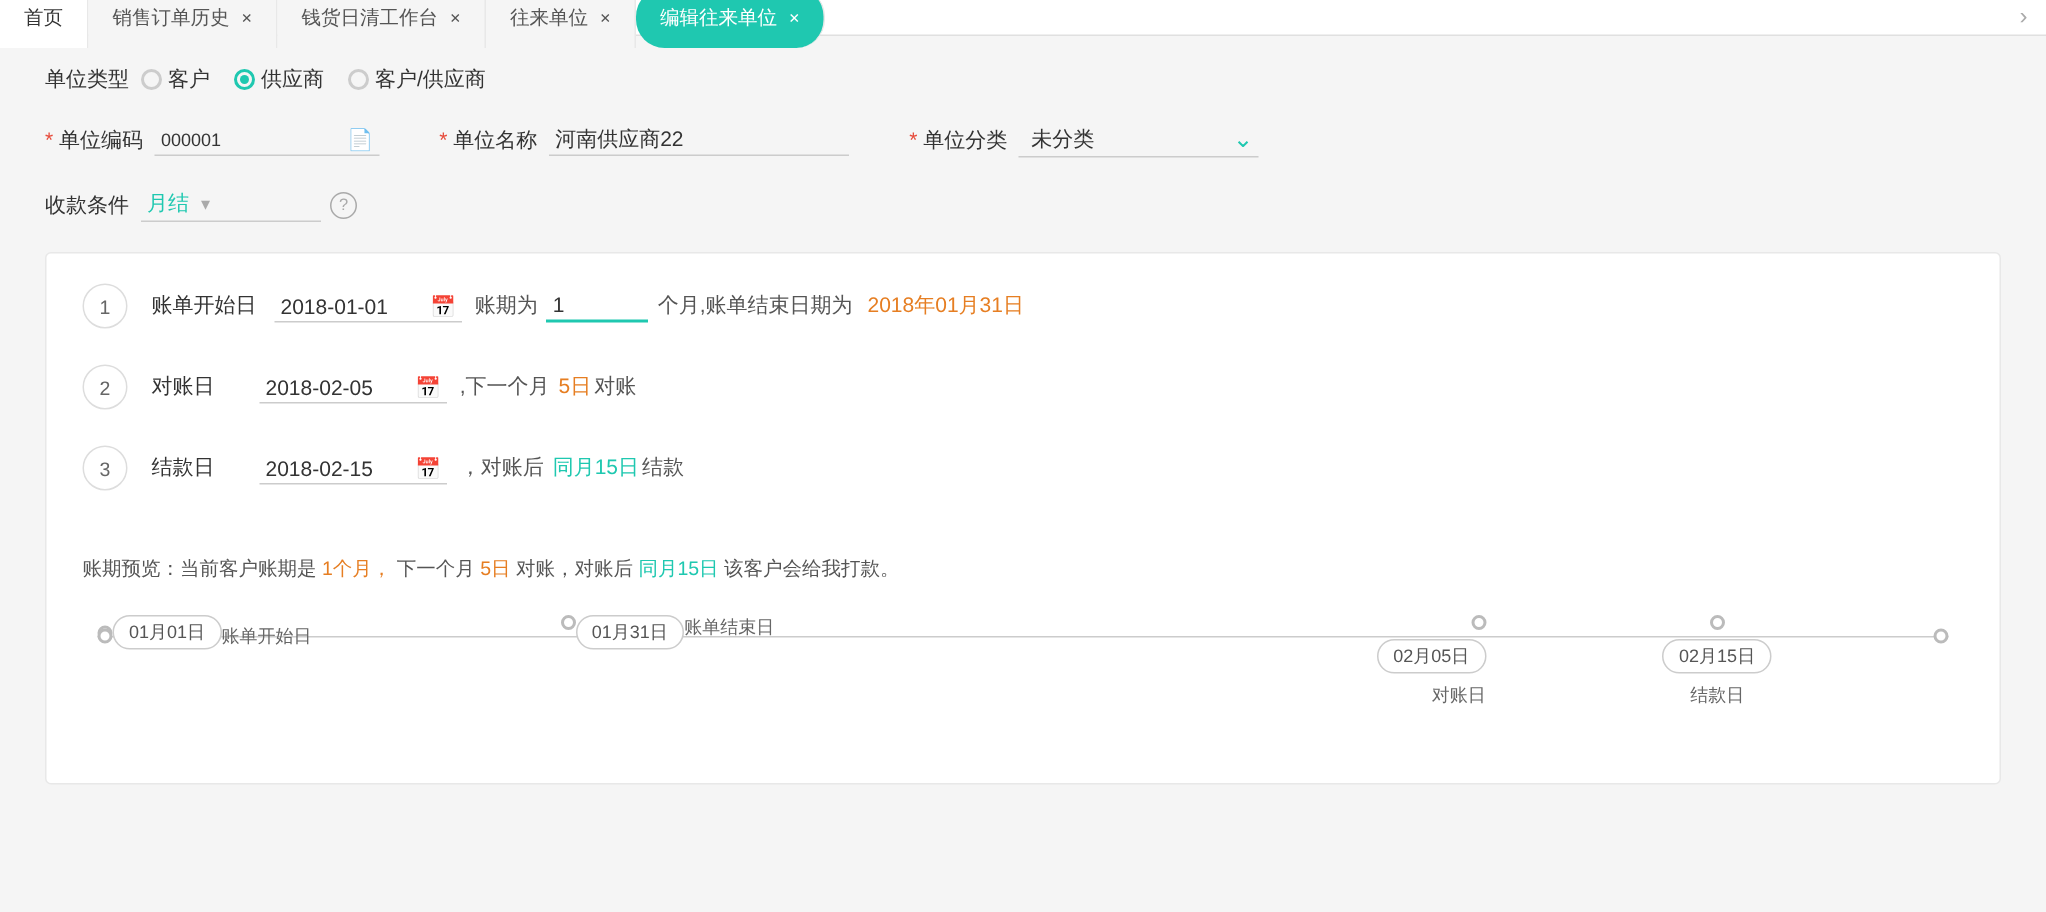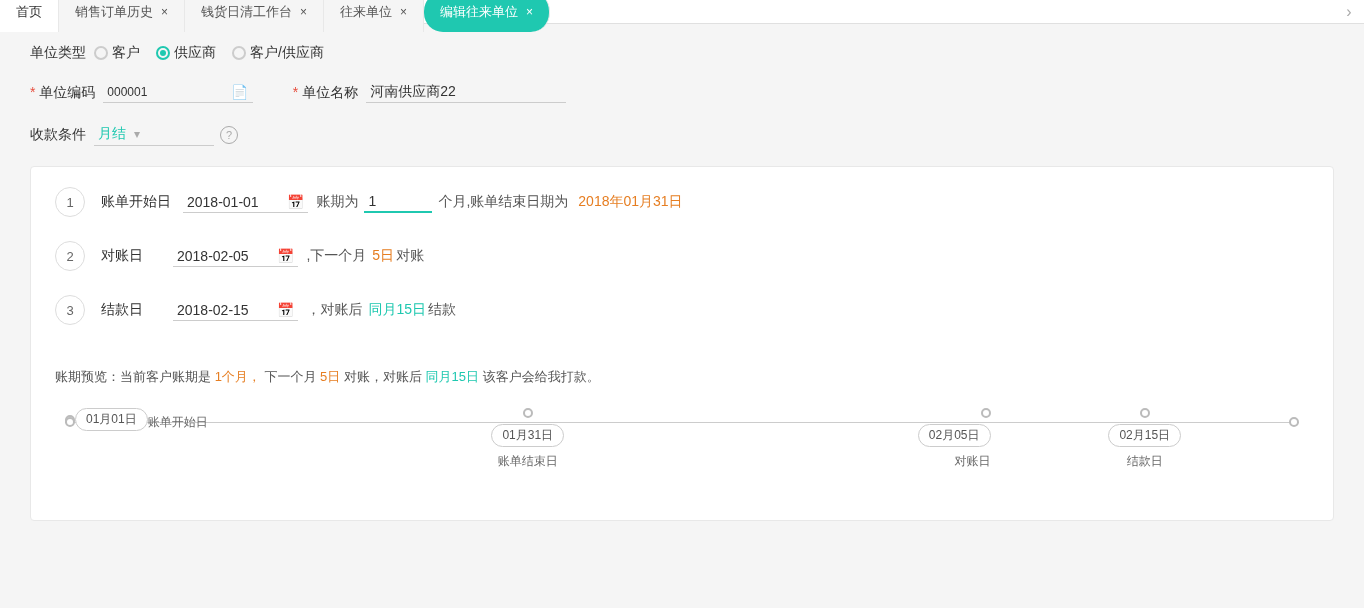--- a/index.html
+++ b/index.html
@@ -184,20 +184,27 @@
       <span class="form-label required">单位编码</span>
       <div class="input-with-icon">
         <input type="text" value="000001" style="color: rgb(51, 51, 51);">
         <span class="input-icon">📄</span>
       </div>
     </div>
     <div class="form-field">
       <span class="form-label required">单位名称</span>
       <input class="unit-name-input" type="text" value="河南供应商22" style="">
     </div>
+    <div class="form-field">
+      <span class="form-label required">单位分类</span>
+      <div class="category-select" style="min-width:160px;">
+        <span style="color:#333; flex:1;">未分类</span>
+        <span class="category-arrow">⌄</span>
+      </div>
+    </div>
   </div>
 
   <div class="form-row">
     <div class="form-field">
       <span class="form-label">收款条件</span>
       <div class="select-field" style="min-width:120px;">
         <span class="select-value">月结</span>
         <span class="select-arrow">▾</span>
       </div>
       <span class="help-icon">?</span>
@@ -262,21 +269,21 @@
       <div style="display:flex; align-items:flex-start; position:relative;">
 
         <div style="position:absolute; left:0; top:9px; width:10px; height:10px; border-radius:50%; border:2px solid #bbb; background:#fff;"></div>
 
         <div style="flex:1; display:flex; flex-direction:row; align-items:center;">
           <div style="width:10px; height:10px; border-radius:50%; border:2px solid #bbb; background:#fff; margin-bottom:6px;"></div>
           <div style="border:1px solid #ccc; border-radius:12px; padding:2px 10px; font-size:12px; color:#555; background:#fff; white-space:nowrap; margin-bottom:6px;">01月01日</div>
           <div style="font-size:12px; color:#666;">账单开始日</div>
         </div>
 
-        <div style="flex:1; display:flex; flex-direction:column; align-items:center;">
+        <div style="flex:1; display:flex; flex-direction:row; ">
           <div style="width:10px; height:10px; border-radius:50%; border:2px solid #bbb; background:#fff; margin-bottom:6px;"></div>
           <div style="border:1px solid #ccc; border-radius:12px; padding:2px 10px; font-size:12px; color:#555; background:#fff; white-space:nowrap; margin-bottom:6px;">01月31日</div>
           <div style="font-size:12px; color:#666;">账单结束日</div>
         </div>
 
         <div style="flex:1; display:flex; flex-direction:column; align-items:flex-end;">
           <div style="width:10px; height:10px; border-radius:50%; border:2px solid #bbb; background:#fff; margin-bottom:6px;"></div>
           <div style="border:1px solid #ccc; border-radius:12px; padding:2px 10px; font-size:12px; color:#555; background:#fff; white-space:nowrap; margin-bottom:6px;">02月05日</div>
           <div style="font-size:12px; color:#666;">对账日</div>
         </div>

